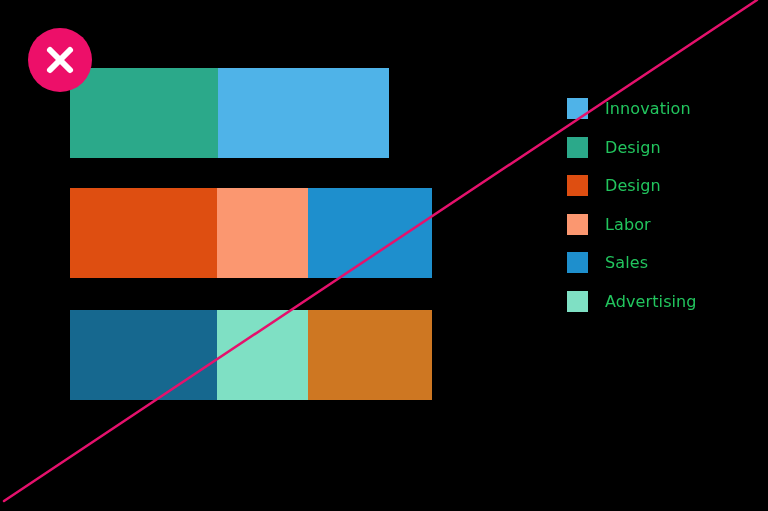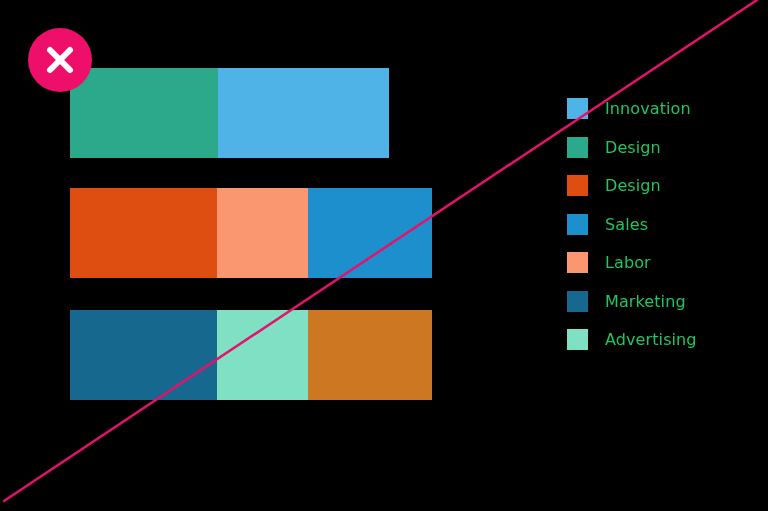--- a/index.html
+++ b/index.html
@@ -126,30 +126,26 @@
       </div>
       <div class="legend-item">
         <span class="legend-swatch" style="background: rgb(43, 169, 138);"></span>
         <span class="legend-label">Design</span>
       </div>
       <div class="legend-item">
         <span class="legend-swatch" style="background: rgb(222, 78, 17);"></span>
         <span class="legend-label">Design</span>
       </div>
       <div class="legend-item">
-        <span class="legend-swatch" style="background: rgb(30, 143, 205);"></span>
-        <span class="legend-label">Sales</span>
-      </div>
-      <div class="legend-item">
         <span class="legend-swatch" style="background: rgb(251, 151, 112);"></span>
         <span class="legend-label">Labor</span>
       </div>
       <div class="legend-item">
-        <span class="legend-swatch" style="background: rgb(22, 104, 143);"></span>
-        <span class="legend-label">Marketing</span>
+        <span class="legend-swatch" style="background: rgb(30, 143, 205);"></span>
+        <span class="legend-label">Sales</span>
       </div>
       <div class="legend-item">
         <span class="legend-swatch" style="background: rgb(127, 224, 196);"></span>
         <span class="legend-label">Advertising</span>
       </div>
     </div>
 
   <svg class="strike-line" width="768" height="511" viewBox="0 0 768 511" id="strike-svg">
     <line id="strike-seg" x1="4" y1="501" x2="757" y2="0" stroke="#E5116C" stroke-width="2.5" stroke-linecap="round"></line>
   </svg>

